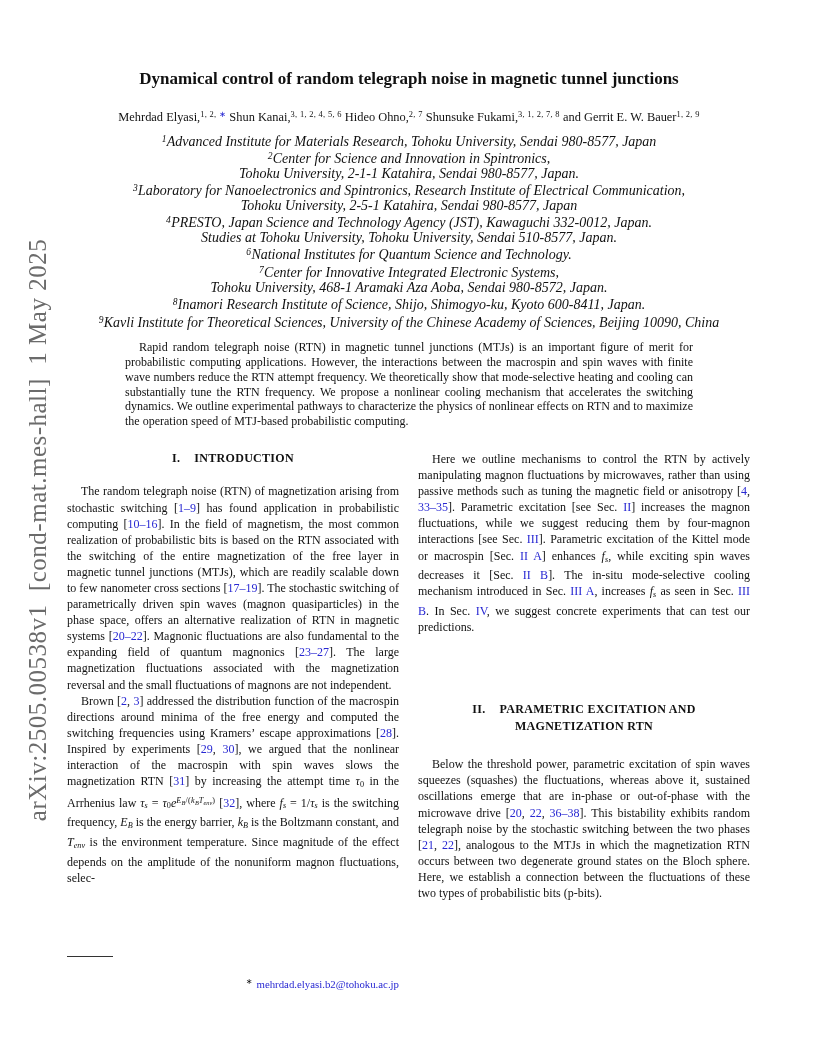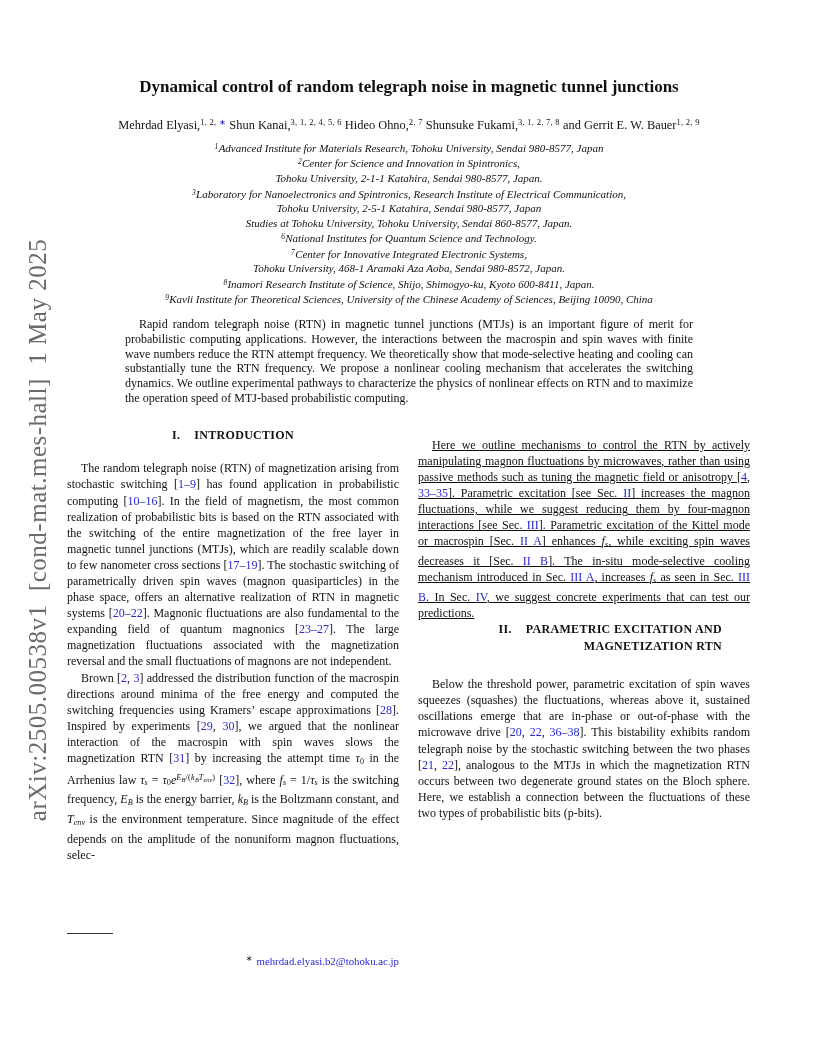--- a/index.html
+++ b/index.html
@@ -17,40 +17,40 @@
     top:530px; left:38px;
     transform:translate(-50%,-50%) rotate(-90deg);
     transform-origin:center;
     white-space:pre;
     font-size:25px;
     color:var(--banner, #6b6b6b);
     letter-spacing:0.5px;
   }
   .content {
     position:absolute;
-    left:67px; top:16px;
+    left:67px; top:8px;
     width:684px;
   }
   .title {
     margin-top:60px;
     text-align:center;
     font-weight:bold;
     font-size:17px;
     line-height:21px;
   }
   .authors {
     margin-top:20px;
     text-align:center;
     font-size:12.4px;
   }
   .affils {
     margin-top:7px;
     text-align:center;
     font-style:italic;
-    font-size:11px;
+    font-size:14px;
     line-height:14.35px;
   }
   .abstract {
     margin:10px auto 0 auto;
     width:568px;
     font-size:12px;
     line-height:14.8px;
     text-align:justify;
     text-indent:14px;
   }
@@ -72,24 +72,24 @@
     height:542px;
   }
   .sec-head {
     text-align:center;
     font-weight:bold;
     letter-spacing:0.3px;
     line-height:16.5px;
   }
   .sec-head .sec-num { margin-right:14px; }
   .sec-head-1 { margin-bottom:17px; }
-  .sec-head-2 { margin-bottom:22px; padding:0 28px;text-align:right; }
+  .sec-head-2 { margin-top:66px; margin-bottom:22px; padding:0 28px; }
   p { margin:0; text-indent:14px; }
   p.noindent { text-indent:0; }
-  p.gap-top { margin-top:10px;text-decoration:underline; }
+  p.gap-top { margin-top:1px; }
   .footnote-block { margin-top:auto; }
   .footnote-rule {
     width:46px; height:0;
     border-top:1px solid #333333;
     margin-bottom:17px;
   }
   .footnote {
     font-size:10.8px;
     text-align:right;
     text-indent:0;
@@ -112,21 +112,22 @@
   <div class="title">Dynamical control of random telegraph noise in magnetic tunnel junctions</div>
 
   <div class="authors"><span>Mehrdad Elyasi,</span><span class="sup">1, 2, </span><span class="sup l">∗</span><span> Shun Kanai,</span><span class="sup">3, 1, 2, 4, 5, 6</span><span> Hideo Ohno,</span><span class="sup">2, 7</span><span> Shunsuke Fukami,</span><span class="sup">3, 1, 2, 7, 8</span><span> and Gerrit E. W. Bauer</span><span class="sup">1, 2, 9</span></div>
 
   <div class="affils">
       <div><span class="sup">1</span>Advanced Institute for Materials Research, Tohoku University, Sendai 980-8577, Japan</div>
       <div><span class="sup">2</span>Center for Science and Innovation in Spintronics,</div>
       <div>Tohoku University, 2-1-1 Katahira, Sendai 980-8577, Japan.</div>
       <div><span class="sup">3</span>Laboratory for Nanoelectronics and Spintronics, Research Institute of Electrical Communication,</div>
       <div>Tohoku University, 2-5-1 Katahira, Sendai 980-8577, Japan</div>
-      <div>Studies at Tohoku University, Tohoku University, Sendai 860-8577, Japan.</div>
+      <div><span class="sup">4</span>PRESTO, Japan Science and Technology Agency (JST), Kawaguchi 332-0012, Japan.</div>
+      <div>Studies at Tohoku University, Tohoku University, Sendai 510-8577, Japan.</div>
       <div><span class="sup">6</span>National Institutes for Quantum Science and Technology.</div>
       <div><span class="sup">7</span>Center for Innovative Integrated Electronic Systems,</div>
       <div>Tohoku University, 468-1 Aramaki Aza Aoba, Sendai 980-8572, Japan.</div>
       <div><span class="sup">8</span>Inamori Research Institute of Science, Shijo, Shimogyo-ku, Kyoto 600-8411, Japan.</div>
       <div><span class="sup">9</span>Kavli Institute for Theoretical Sciences, University of the Chinese Academy of Sciences, Beijing 10090, China</div>
     </div>
 
   <div class="abstract">Rapid random telegraph noise (RTN) in magnetic tunnel junctions (MTJs) is an important figure of merit for probabilistic computing applications. However, the interactions between the macrospin and spin waves with finite wave numbers reduce the RTN attempt frequency. We theoretically show that mode-selective heating and cooling can substantially tune the RTN frequency. We propose a nonlinear cooling mechanism that accelerates the switching dynamics. We outline experimental pathways to characterize the physics of nonlinear effects on RTN and to maximize the operation speed of MTJ-based probabilistic computing.</div>
 
   <div class="columns">

